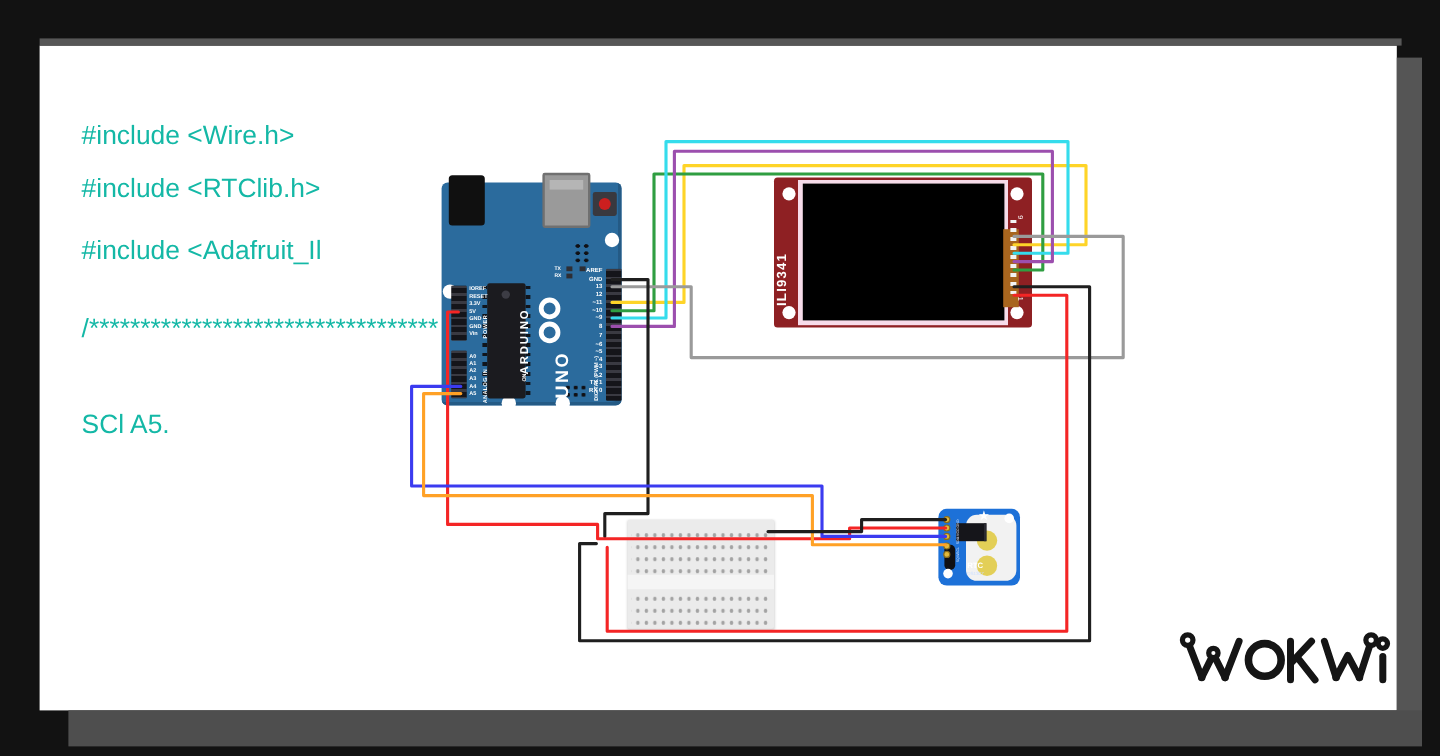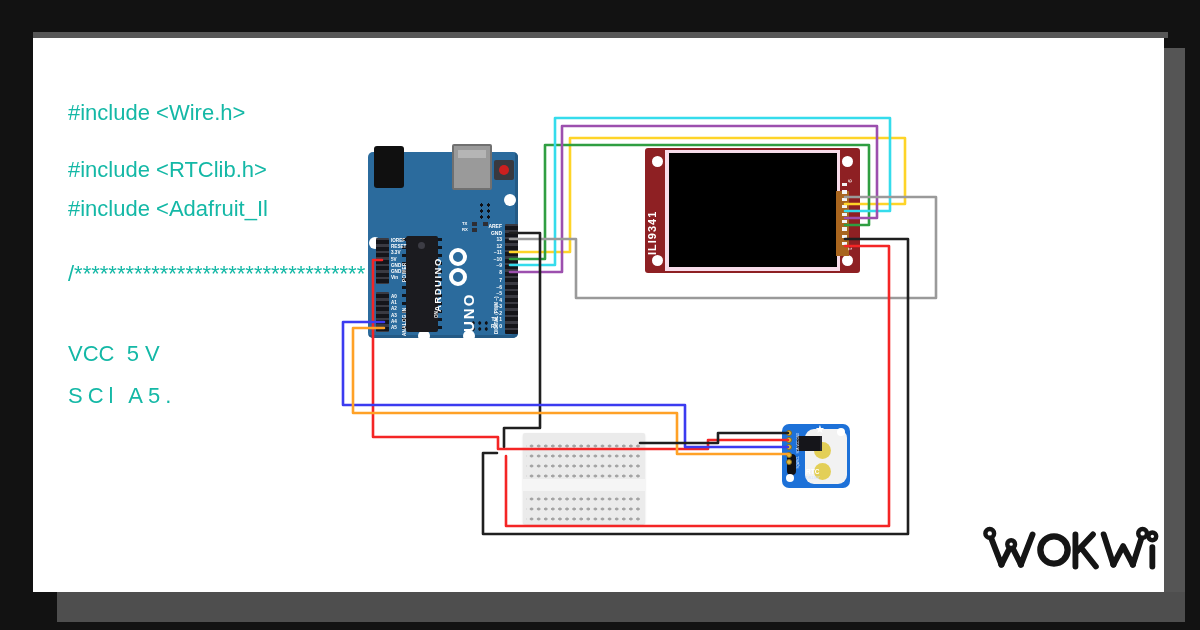--- a/index.html
+++ b/index.html
@@ -13,21 +13,21 @@
   .page{position:absolute;left:33px;top:38px;width:1131px;height:554px;background:#fff;z-index:1;}
 
   .title-box{position:absolute;left:68px;top:12px;height:60px;background:#59595b;color:#fff;
              z-index:7;display:flex;align-items:center;padding:0 26px 0 22px;font-size:37px;}
 
   
   .code-lines{position:absolute;left:68px;top:100px;width:1000px;height:500px;z-index:2;
               color:#14b8a6;font-size:22px;}
   .code-lines span{position:absolute;left:0;white-space:pre;}
   .code-lines span:nth-child(1){top:0;}
-  .code-lines span:nth-child(2){top:57px;}
+  .code-lines span:nth-child(2){top:44px;}
   .code-lines span:nth-child(3){top:96px;}
   .code-lines span:nth-child(4){top:144px;margin-top:17px;}
   .code-lines span:nth-child(5){top:241px;}
   .code-lines span:nth-child(6){top:283px;letter-spacing:5px;}
   .code-lines span:nth-child(7){top:336px;}
   .code-lines span:nth-child(8){top:384px;}
   .code-lines span:nth-child(9){top:432px;}
   .code-lines span:nth-child(10){top:476px;}
 
   
@@ -116,21 +116,20 @@
 
 <div id="stage">
 
   <div class="page"></div>
 
   <div class="code-lines">
       <span>#include &lt;Wire.h&gt;</span>
       <span>#include &lt;RTClib.h&gt;</span>
       <span>#include &lt;Adafruit_Il</span>
       <span>/**********************************</span>
-      <span>VCC  5 V</span>
       <span>SCl A5.</span>
     </div>
 
   <div class="comp uno-board">
     <div class="barrel"></div>
     <div class="usb"></div>
     <div class="reset-house">
         <div class="reset-cap"></div>
       </div>
     <div class="hole" style="left:1px;top:85px;"></div>

